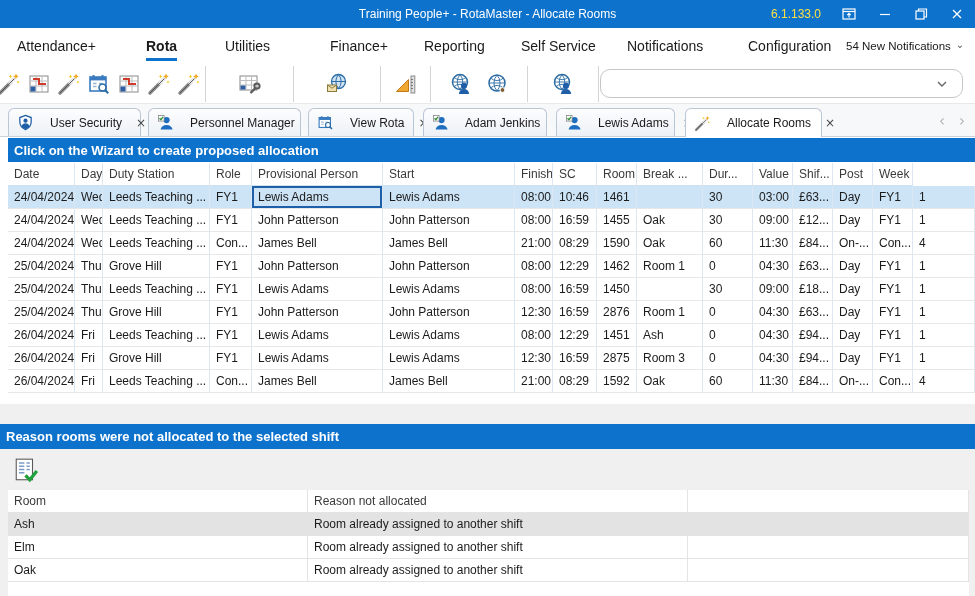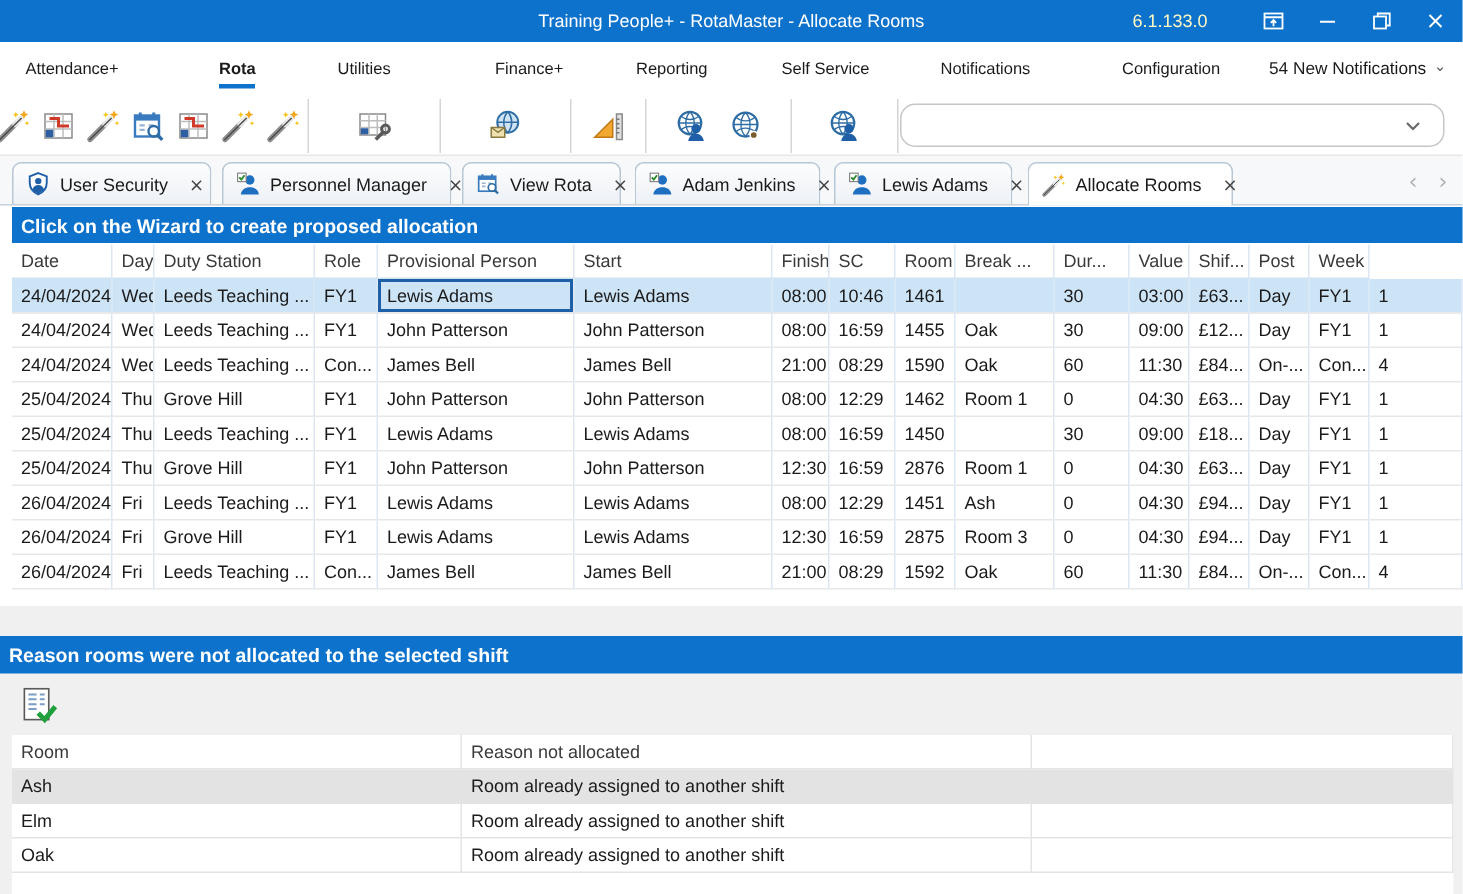--- a/index.html
+++ b/index.html
@@ -4,28 +4,28 @@
 <style>
   html,body{margin:0;padding:0;}
   body{width:975px;height:596px;position:relative;overflow:hidden;background:#fff;
        font-family:"Liberation Sans",sans-serif;-webkit-font-smoothing:antialiased;}
 
   
   .titlebar{position:absolute;top:0;left:0;width:975px;height:28px;background:#0d72cc;}
   .titlebar .title{position:absolute;left:0;right:0;top:0;height:28px;line-height:28px;
        text-align:center;color:#fff;font-size:12px;}
   .tb-right{position:absolute;right:10px;top:0;height:28px;display:flex;align-items:center;gap:20px;}
-  .version{color:#fef9c3;font-size:12px;margin-right:16px;}
+  .version{color:#fde047;font-size:12px;margin-right:0;}
   .win-btn{width:16px;height:16px;display:inline-block;cursor:pointer;}
   .win-btn svg{width:16px;height:16px;display:block;}
 
   
   .menubar{position:absolute;top:28px;left:0;width:975px;height:36px;background:#fff;}
   .menu-item{position:absolute;top:0;height:36px;display:flex;align-items:center;
-       font-size:11px;color:#1a1a1a;cursor:pointer;white-space:nowrap;}
+       font-size:14px;color:#1a1a1a;cursor:pointer;white-space:nowrap;}
   .menu-item.active{font-weight:bold;}
   .menu-item.active .mlabel{border-bottom:3px solid #0d72cc;padding-bottom:4px;margin-bottom:-7px;}
   .menu-item.small{font-size:11.5px;}
   .menu-item .chev{font-size:10px;color:#555;margin-left:5px;transform:translateY(-2px);}
   .menu-item:nth-child(1){left:17px;}  .menu-item:nth-child(2){left:146px;}
   .menu-item:nth-child(3){left:225px;} .menu-item:nth-child(4){left:330px;}
   .menu-item:nth-child(5){left:424px;} .menu-item:nth-child(6){left:521px;}
   .menu-item:nth-child(7){left:627px;} .menu-item:nth-child(8){left:748px;}
   .menu-item:nth-child(9){left:846px;}
 
@@ -49,21 +49,21 @@
   .searchbox .chev-dn svg{width:16px;height:16px;display:block;}
 
   
   .tabbar{position:absolute;top:104px;left:0;width:975px;height:33px;background:#f7f8f9;
        border-bottom:1px solid #c8d2dc;box-sizing:border-box;}
   .tab{position:absolute;top:4px;height:28px;box-sizing:border-box;border:1px solid #b9c6d4;
        border-bottom:none;border-radius:6px 6px 0 0;display:flex;align-items:center;
        padding:0 8px;background:linear-gradient(#fdfdfe,#edf1f6);cursor:pointer;white-space:nowrap;}
   .tab.active{background:#fff;height:29px;z-index:2;}
   .tab .icon,.tab .icon svg{width:17px;height:17px;display:block;}
-  .tab .tlabel{font-size:12px;color:#1a1a1a;margin-left:6px;}
+  .tab .tlabel{font-size:12px;color:#1a1a1a;margin-left:16px;}
   .tab .tclose{font-size:12px;color:#444;margin-left:14px;cursor:pointer;font-family:"DejaVu Sans",sans-serif;}
   .tab:nth-child(1){left:8px;width:133px;}  .tab:nth-child(2){left:148px;width:153px;}
   .tab:nth-child(3){left:308px;width:106px;}.tab:nth-child(4){left:423px;width:124px;}
   .tab:nth-child(5){left:556px;width:119px;}.tab:nth-child(6){left:685px;width:137px;}
   .tab-nav{position:absolute;top:8px;right:10px;display:flex;gap:14px;color:#b3b3b3;
        font-size:15px;font-family:"DejaVu Sans",sans-serif;}
   .tab-nav span{cursor:pointer;}
 
   
   .banner{position:absolute;background:#0d72cc;color:#fff;font-weight:bold;font-size:13px;

